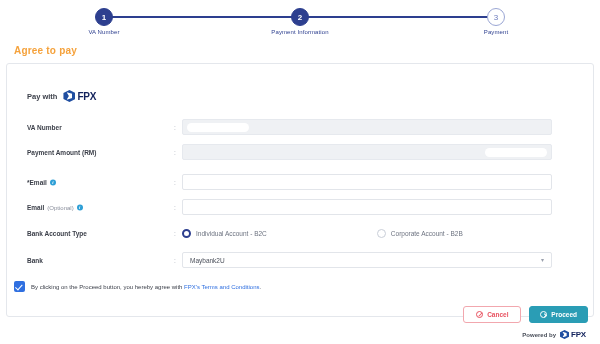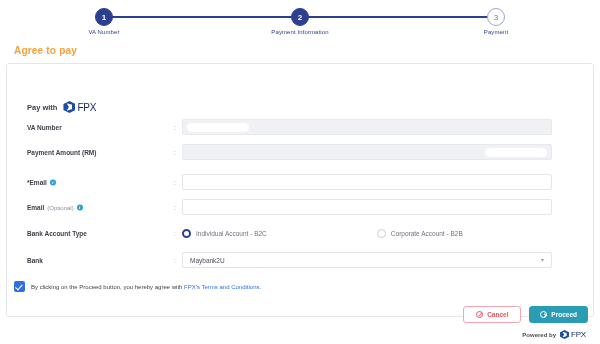--- a/index.html
+++ b/index.html
@@ -82,21 +82,20 @@
     border: 1px solid #e4e7ec;
     border-radius: 3px;
   }
 
   .paywith {
     position: absolute;
     left: 20px; top: 26px;
     display: flex;
     align-items: center;
     gap: 6px;
-    margin-top: 11px;
   }
   .paywith-text {
     font-size: 7.5px;
     font-weight: bold;
     color: #3b3f49;
   }
 
   
   .fpx-logo { display: inline-flex; align-items: center; gap: 2px; }
   .fpx-mark {
@@ -111,21 +110,21 @@
   }
   .fpx-mark .inner {
     position: absolute;
     left: 3.2px; top: 2.2px;
     width: 5.6px; height: 7.6px;
     background: #ffffff;
     clip-path: polygon(0% 0%, 100% 22%, 100% 78%, 0% 100%, 40% 50%);
   }
   .fpx-word {
     font-size: 10px;
-    font-weight: normal;
+    font-weight: bold;
     color: #12225c;
     letter-spacing: -0.2px;
   }
 
   
   .row {
     position: absolute;
     left: 0; width: 100%;
     height: 16px;
   }

